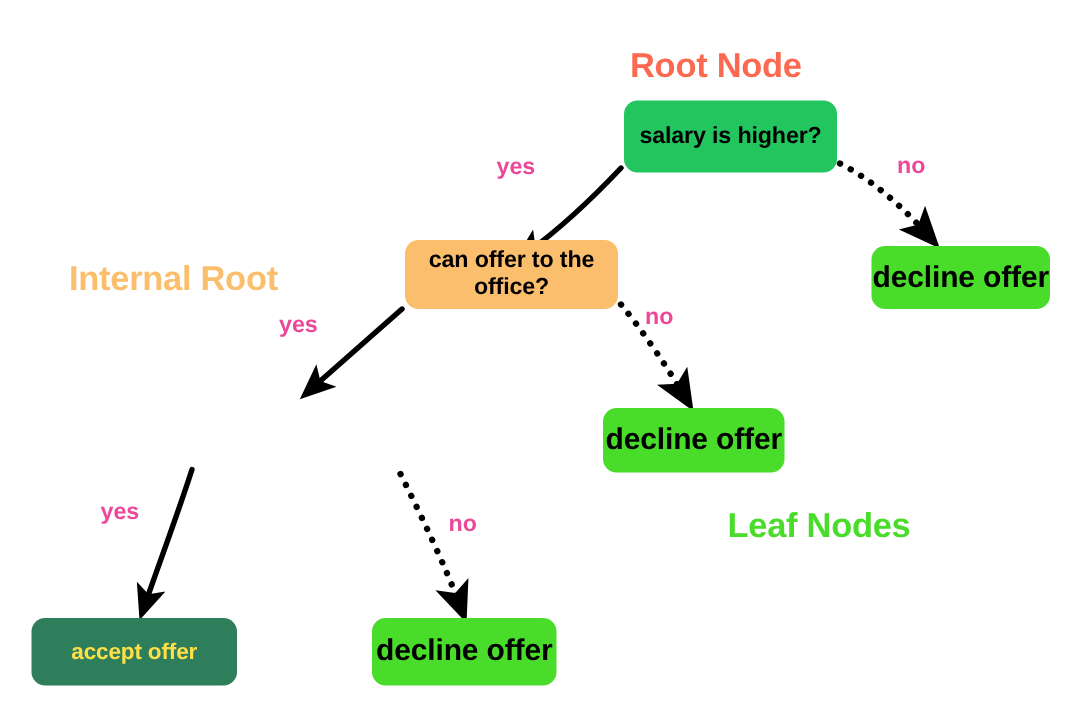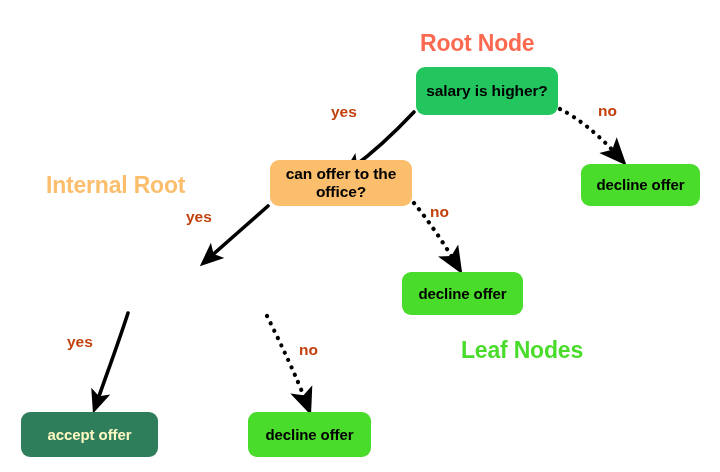--- a/index.html
+++ b/index.html
@@ -41,43 +41,43 @@
   .node-root {
     background: #22c55e;
     font-size: 15.5px;
   }
   .node-internal {
     background: #fbbe6c;
     font-size: 15.5px;
   }
   .node-leaf {
     background: #4adc2a;
-    font-size: 15px;
+    font-size: 20px;
   }
   .node-leaf-accept {
     background: #2e7d5b;
-    color: #fef9c3;
+    color: #fde047;
     font-size: 15px;
   }
   .section-label {
     position: absolute;
     font-weight: bold;
     font-size: 23px;
     letter-spacing: -0.2px;
     white-space: nowrap;
   }
   .label-root { color: #fb6a50; }
   .label-internal { color: #fbbe6c; }
   .label-leaf { color: #4adc2a; }
 
   .edge-label {
     position: absolute;
     font-weight: bold;
     font-size: 15.5px;
-    color: #c2410c;
+    color: #ec4899;
     white-space: nowrap;
   }
 </style>
 </head>
 <body>
 
 <div id="canvas">
 
   <svg id="edge-layer" viewBox="0 0 720 472" width="720" height="472" xmlns="http://www.w3.org/2000/svg">
     <defs>
@@ -90,21 +90,21 @@
         <path d="M 560,109 C 578,118 598,134 617,155" fill="none" stroke="#000000" stroke-linecap="round" marker-end="url(#arrowhead)" stroke-width="4.2" stroke-dasharray="0.1 8"></path>
         <path d="M 268,206 C 250,222 227,242 209,258" fill="none" stroke="#000000" stroke-linecap="round" marker-end="url(#arrowhead)" stroke-width="3.6"></path>
         <path d="M 414,203 C 428,220 443,242 455,262" fill="none" stroke="#000000" stroke-linecap="round" marker-end="url(#arrowhead)" stroke-width="4.2" stroke-dasharray="0.1 8"></path>
         <path d="M 128,313 C 118,344 106,376 97,402" fill="none" stroke="#000000" stroke-linecap="round" marker-end="url(#arrowhead)" stroke-width="3.6"></path>
         <path d="M 267,316 C 282,346 297,378 306,402" fill="none" stroke="#000000" stroke-linecap="round" marker-end="url(#arrowhead)" stroke-width="4.2" stroke-dasharray="0.1 8"></path>
       </g>
   </svg>
 
   <div class="section-label label-root" style="left:420px; top:30px;">Root Node</div>
   <div class="section-label label-internal" style="left:46px; top:172px;">Internal Root</div>
-  <div class="section-label label-leaf" style="left:461px; top:337px;">Leaf Nodes</div>
+  <div class="section-label label-leaf" style="left:485px; top:337px;">Leaf Nodes</div>
 
   <div class="node node-root" style="left:416px; top:67px; width:142px; height:48px;">salary is higher?</div>
 
   <div class="node node-internal" style="left:270px; top:160px; width:142px; height:46px; padding:0 10px;">can offer to the office?</div>
 
 
   <div class="node node-leaf" style="left:581px; top:164px; width:119px; height:42px;">decline offer</div>
 
   <div class="node node-leaf" style="left:402px; top:272px; width:121px; height:43px;">decline offer</div>
 

